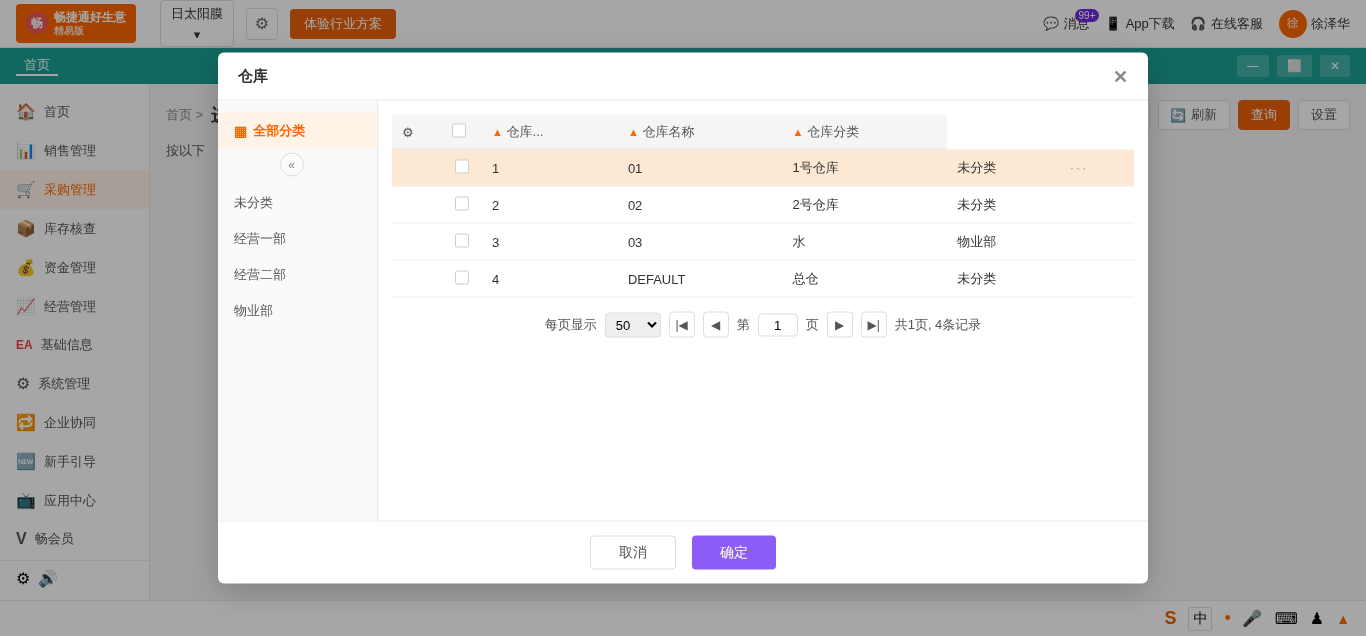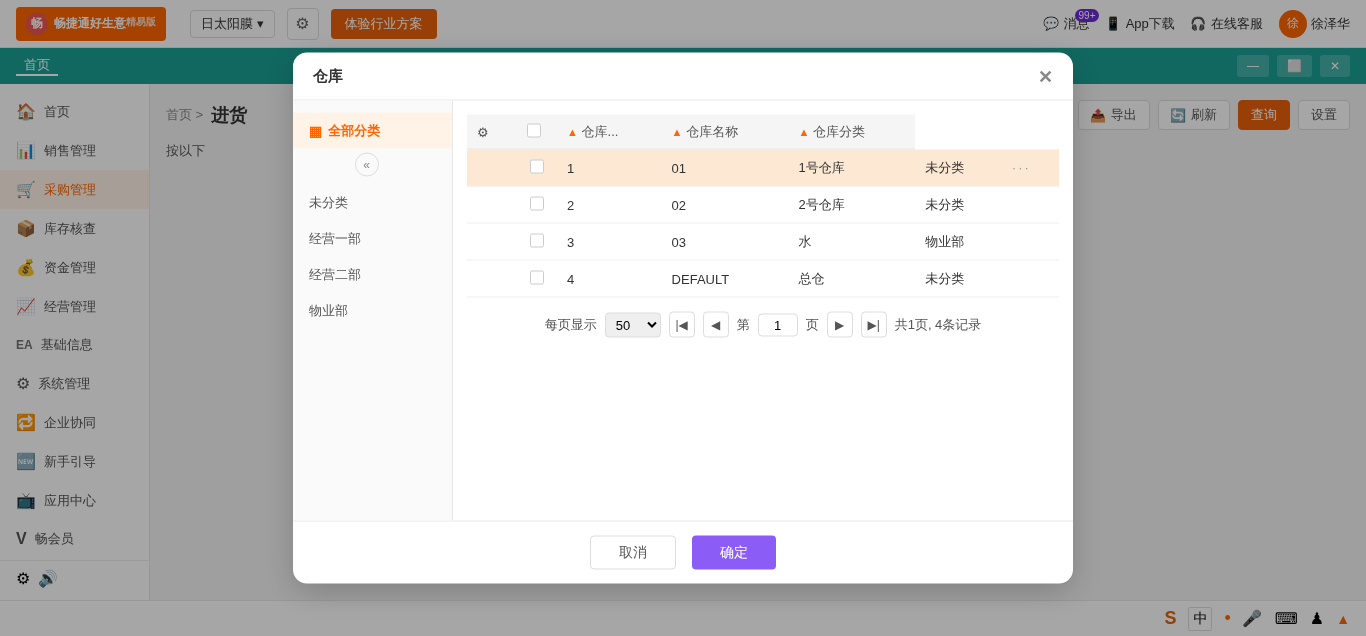--- a/index.html
+++ b/index.html
@@ -44,20 +44,21 @@
     .company-select {
       display: flex;
       align-items: center;
       gap: 4px;
       padding: 4px 10px;
       border: 1px solid #ddd;
       border-radius: 4px;
       cursor: pointer;
       font-size: 13px;
       color: #333;
+      flex-direction: column;
     }
     .gear-btn {
       width: 32px; height: 32px;
       display: flex; align-items: center; justify-content: center;
       border: 1px solid #ddd; border-radius: 4px; cursor: pointer;
       font-size: 16px; color: #666;
     }
     .trial-btn {
       background: #e8620a;
       color: #fff;
@@ -179,23 +180,23 @@
       background: rgba(0,0,0,0.35);
       z-index: 100;
     }
 
     
     .modal {
       position: fixed;
       top: 50%; left: 50%;
       transform: translate(-50%, -50%);
       background: #fff;
-      border-radius: 14px;
+      border-radius: 6px;
       z-index: 200;
-      width: 780px;
+      width: 930px;
       box-shadow: 0 8px 32px rgba(0,0,0,0.2);
     }
     .modal-header {
       display: flex;
       align-items: center;
       justify-content: space-between;
       padding: 14px 20px;
       border-bottom: 1px solid #e8e8e8;
       font-size: 15px;
       font-weight: bold;
@@ -431,21 +432,21 @@
     .more-dots { color: #999; letter-spacing: 2px; }
   </style>
 </head>
 <body>
 
 <div class="overlay"></div>
 
 <div class="top-header">
   <div class="logo-area">
     <div class="logo-icon">畅</div>
-    <div style="display:flex;flex-direction:row;line-height:1.2">
+    <div style="display:flex;flex-direction:column;line-height:1.2">
       <span style="font-size:12px">畅捷通好生意</span>
       <span style="font-size:10px;opacity:0.8">精易版</span>
     </div>
   </div>
   <div class="header-mid">
     <div class="company-select">
       <span>日太阳膜</span>
       <span>▾</span>
     </div>
     <div class="gear-btn">
@@ -504,21 +505,21 @@
     </div>
     <div class="sidebar-item">
       <span class="sidebar-icon">💰</span>
       <span>资金管理</span>
     </div>
     <div class="sidebar-item">
       <span class="sidebar-icon">📈</span>
       <span>经营管理</span>
     </div>
     <div class="sidebar-item">
-      <span class="sidebar-icon" style="font-size:12px;font-weight:bold;color:#737373">EA</span>
+      <span class="sidebar-icon" style="font-size:12px;font-weight:bold;color:#ef4444">EA</span>
       <span>基础信息</span>
     </div>
     <div class="sidebar-item">
       <span class="sidebar-icon">⚙</span>
       <span>系统管理</span>
     </div>
     <div class="sidebar-item">
       <span class="sidebar-icon">🔁</span>
       <span>企业协同</span>
     </div>

